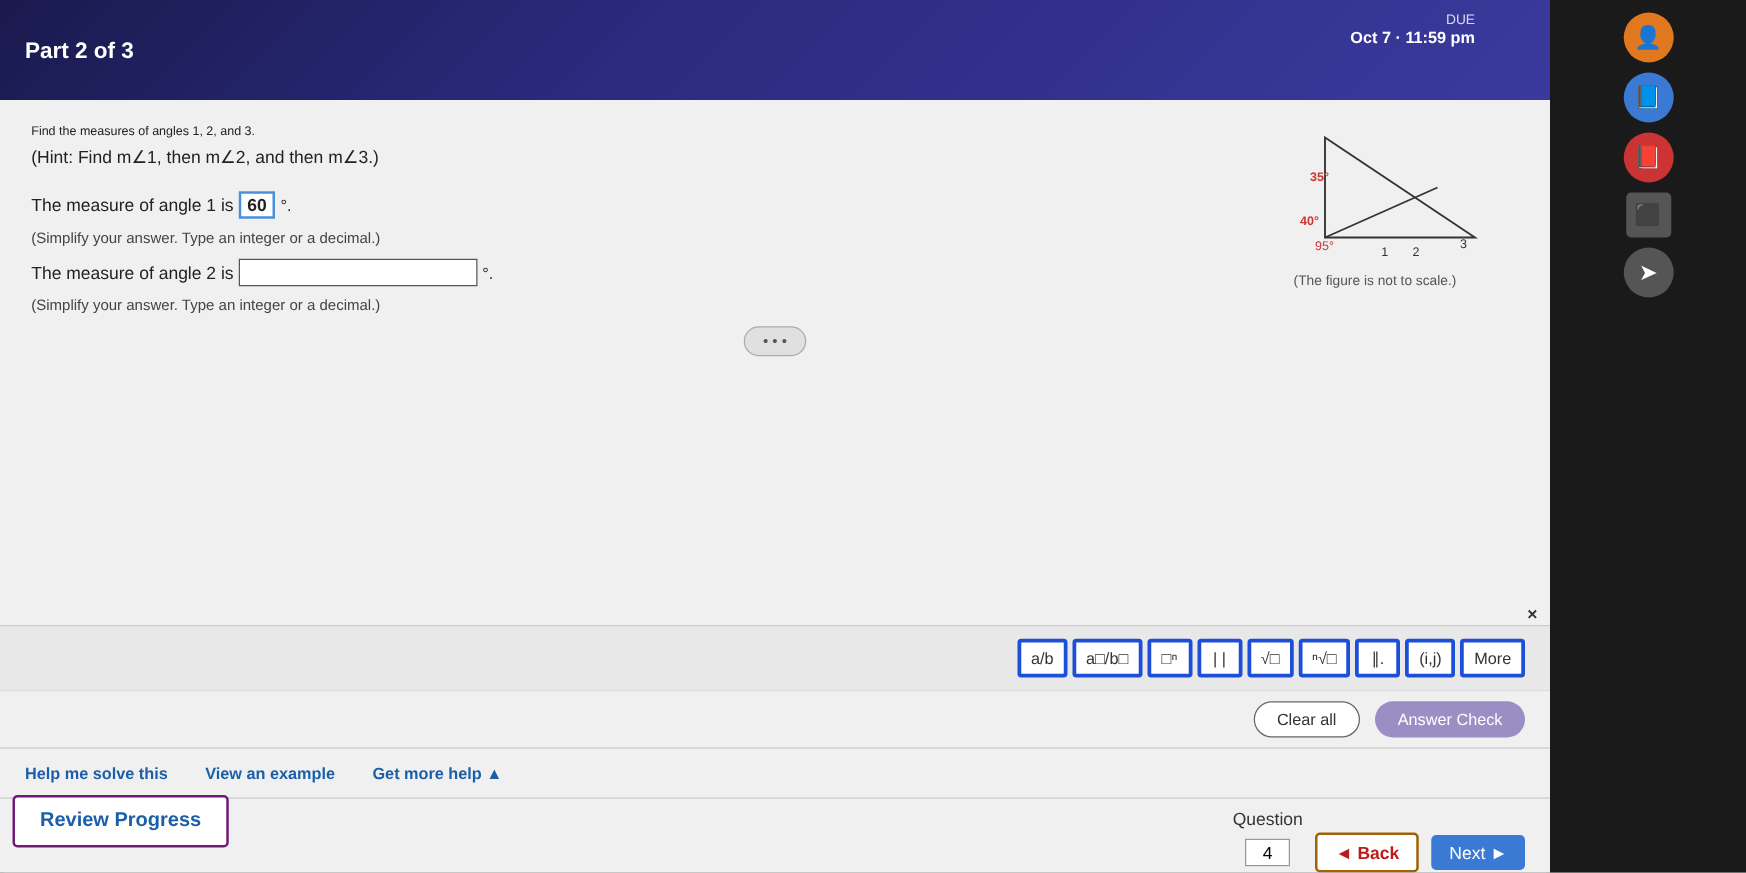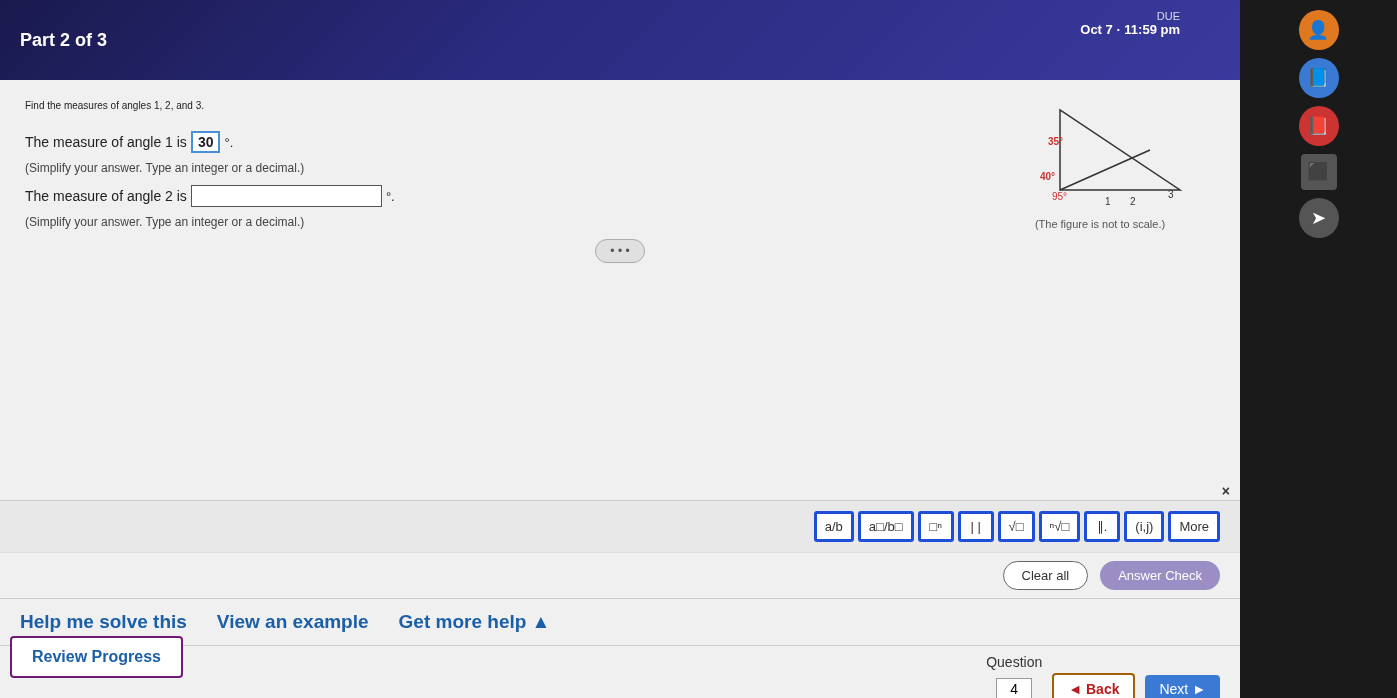--- a/index.html
+++ b/index.html
@@ -156,21 +156,21 @@
     .bottom-actions {
       background: #f0f0f0;
       border-top: 1px solid #ccc;
       padding: 12px 20px;
       display: flex;
       align-items: center;
       gap: 30px;
     }
     .action-link {
       color: #1a5fa8;
-      font-size: 19px;
+      font-size: 13px;
       font-weight: bold;
       cursor: pointer;
       text-decoration: none;
     }
     .clear-all-btn {
       background: white;
       border: 1px solid #666;
       border-radius: 20px;
       padding: 6px 18px;
       font-size: 13px;
@@ -292,20 +292,21 @@
     <span class="part-label">Part 2 of 3</span>
     <div class="due-info">
       <div class="due-label">DUE</div>
       <div class="due-date">Oct 7 · 11:59 pm</div>
     </div>
   </div>
 
   <div class="main-content">
 
     <p class="question-text">Find the measures of angles 1, 2, and 3.</p>
+    <p class="hint-text">(Hint: Find m∠1, then m∠2, and then m∠3.)</p>
 
     <div class="figure-area">
       <svg class="triangle-svg" viewBox="0 0 180 120">
 
         <polygon points="50,100 170,100 50,20" fill="none" stroke="#333" stroke-width="1.5"></polygon>
 
         <line x1="50" y1="100" x2="140" y2="60" stroke="#333" stroke-width="1.5"></line>
 
         <text x="38" y="55" font-size="10" fill="#cc3333" font-weight="bold">35°</text>
         <text x="30" y="90" font-size="10" fill="#cc3333" font-weight="bold">40°</text>
@@ -314,21 +315,21 @@
         <text x="120" y="115" font-size="10" fill="#333">2</text>
         <text x="158" y="108" font-size="10" fill="#333">3</text>
       </svg>
       <div class="figure-caption">(The figure is not to scale.)</div>
     </div>
 
     <div class="answer-section">
 
       <div class="answer-row">
         <span>The measure of angle 1 is</span>
-        <span class="answer-filled">30</span>
+        <span class="answer-filled">60</span>
         <span class="degree-symbol">°.</span>
       </div>
       <span class="simplify-text">(Simplify your answer. Type an integer or a decimal.)</span>
 
       <div class="answer-row">
         <span>The measure of angle 2 is</span>
         <input class="answer-box" type="text" value="" style="">
         <span class="degree-symbol">°.</span>
       </div>
       <span class="simplify-text">(Simplify your answer. Type an integer or a decimal.)</span>

